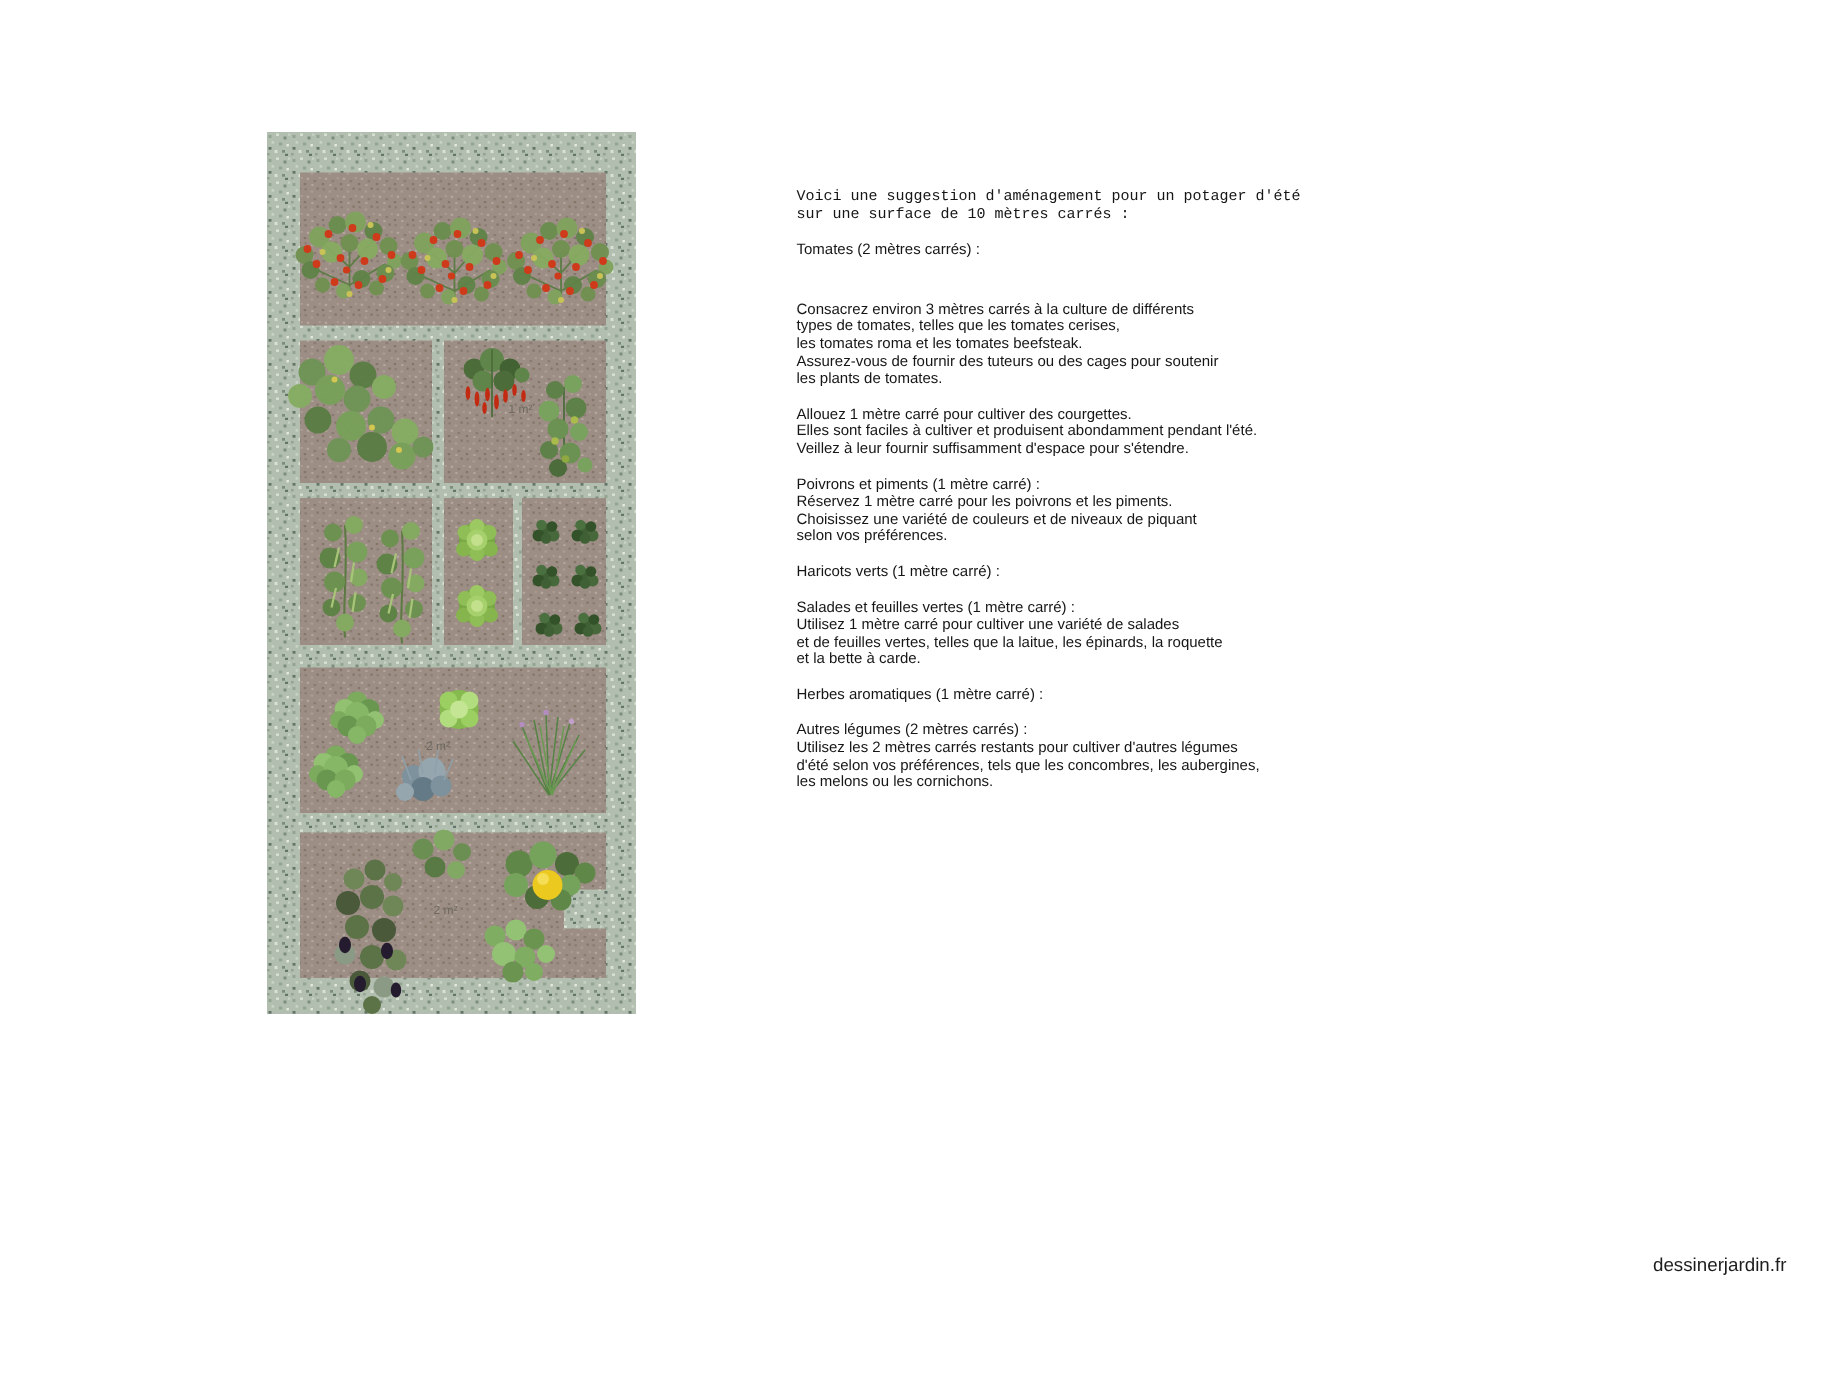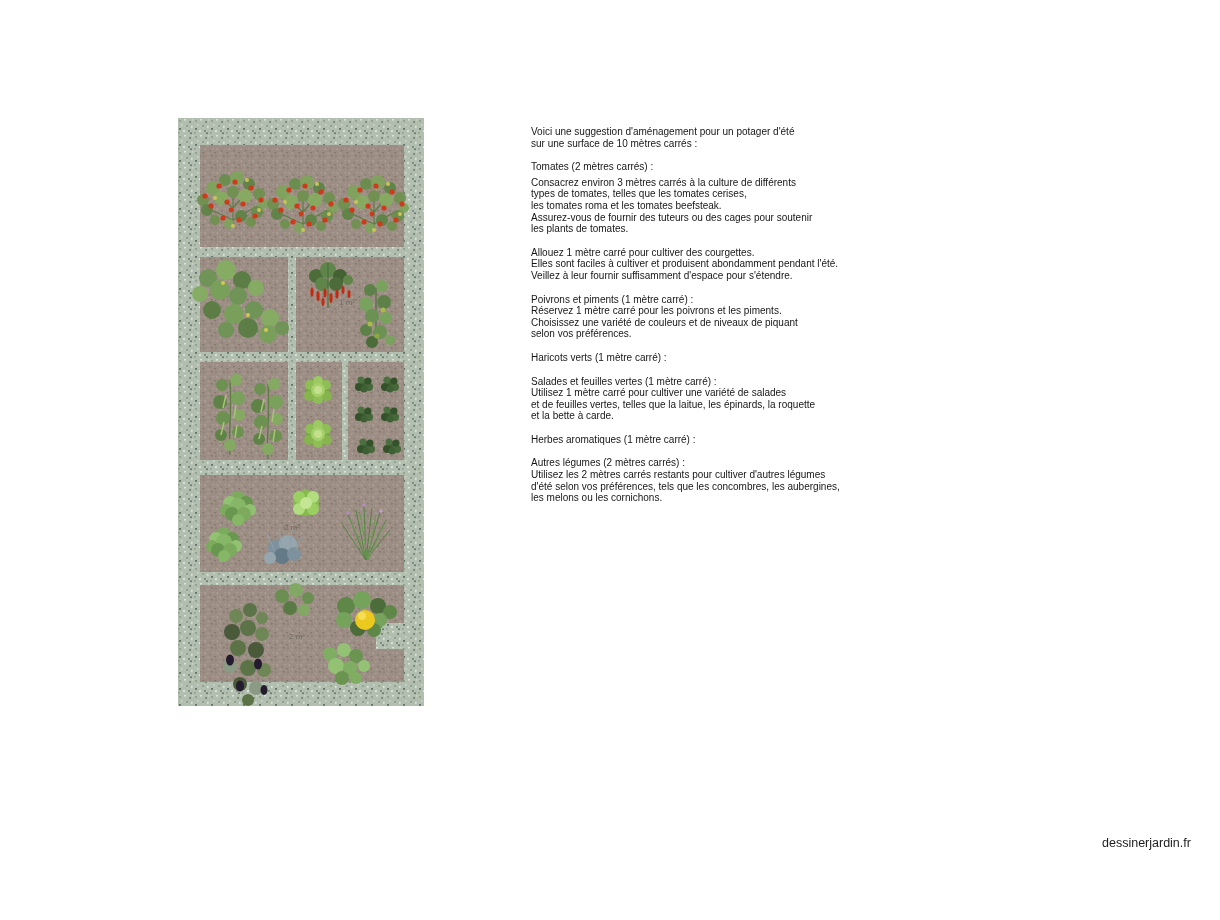--- a/index.html
+++ b/index.html
@@ -1,32 +1,32 @@
 <!DOCTYPE html>
 <html><head>
 <meta charset="utf-8">
 <style>
   html,body{margin:0;padding:0;}
   body{
     width:1220px;height:920px;background:#ffffff;position:relative;overflow:hidden;
     font-family:"Liberation Sans", sans-serif;
   }
   .garden-figure{
-    position:absolute;left:178px;top:118px;width:246px;height:588px;
+    position:absolute;left:178px;top:88px;width:246px;height:588px;
   }
   .garden-figure svg{display:block;}
   .text-column{
     position:absolute;left:531px;top:126px;width:440px;
     font-size:10px;line-height:11.6px;color:#161616;
   }
-  .intro{white-space:pre-line;margin:0 0 12px 0;}
+  .intro{white-space:pre-line;margin:0 0 12px 0;font-family:Liberation Mono, monospace;}
   .section{margin:0 0 12px 0;}
   .section .heading{white-space:pre-line;font-weight:normal;font-size:10px;margin:0;}
   .section .body{white-space:pre-line;margin:0;}
-  .section.gap-after-heading .heading{margin-bottom:4px;}
+  .section.gap-after-heading .heading{margin-bottom:28px;}
   .watermark{
     position:absolute;left:1102px;top:836px;font-size:12.5px;color:#1d1d1d;
   }
   .glabel{font-family:"Liberation Sans",sans-serif;font-size:8px;fill:#6e6a5f;}
 </style>
 </head>
 <body>
 
 <div class="garden-figure">
 <svg width="246" height="588" viewBox="0 0 246 588" xmlns="http://www.w3.org/2000/svg">

